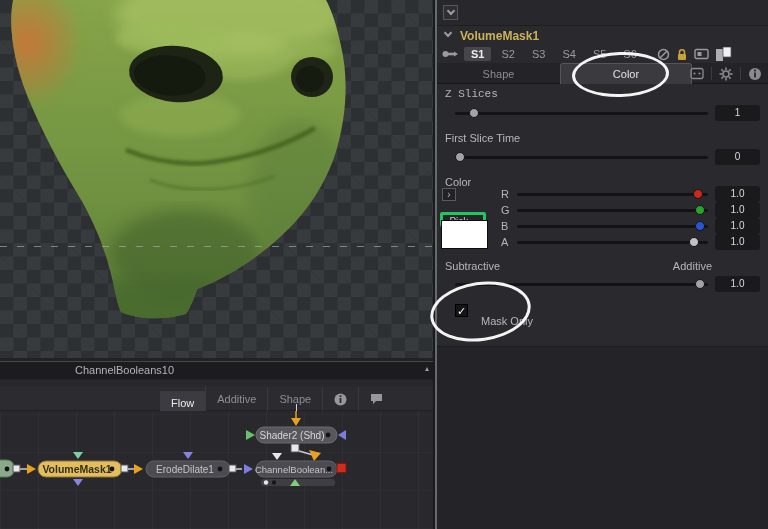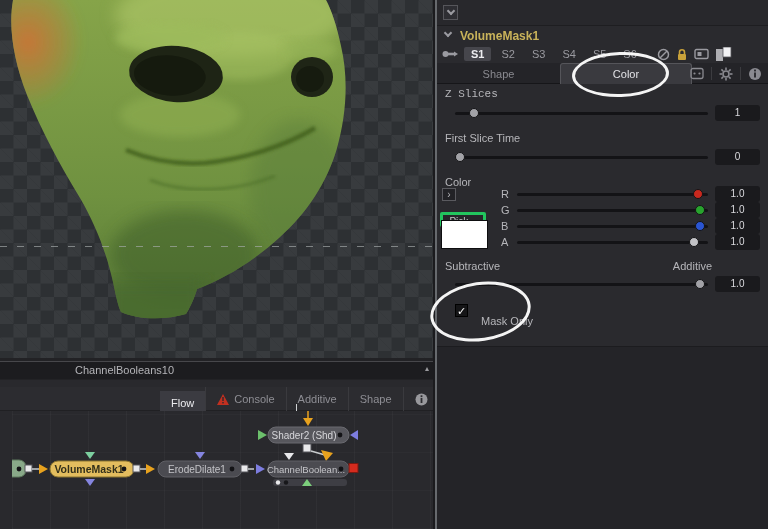--- a/index.html
+++ b/index.html
@@ -25,21 +25,21 @@
   
   .flow{position:absolute;left:0;top:380px;width:437px;height:149px;background:#29292d;}
   .flow-tabbar{position:absolute;left:0;top:7px;width:437px;height:24px;background:#2c2c30;
     border-bottom:1px solid #202023;}
   .ftabs{position:absolute;left:160px;top:0;height:24px;display:flex;align-items:center;
     font-size:11px;color:#8e8e94;}
   .ftab{padding:0 11px;height:24px;display:flex;align-items:center;gap:5px;border-left:1px solid #3a3a3e;}
   .ftab:first-child{border-left:1px solid #3a3a3e;margin-top:8px;}
   .ftab.active{background:#3b3b41;color:#ececef;border-left:none;}
   .conn-stub{position:absolute;left:296px;top:24px;width:1px;height:7px;background:#cfd2d4;}
-  .flow-canvas{position:absolute;left:12px;top:31px;width:437px;height:118px;background-color:#29292d;
+  .flow-canvas{position:absolute;left:0;top:31px;width:437px;height:118px;background-color:#29292d;
     background-image:
       repeating-linear-gradient(90deg,rgba(255,255,255,.03) 0 1px,transparent 1px 38px),
       repeating-linear-gradient(0deg,rgba(255,255,255,.02) 0 1px,transparent 1px 38px);}
 
   
   .divider-dark{position:absolute;left:433px;top:0;width:2px;height:529px;background:#1b1b1e;}
   .divider-light{position:absolute;left:435px;top:0;width:2px;height:529px;background:#676a6e;}
 
   
   .inspector{position:absolute;left:437px;top:0;width:331px;height:529px;background:#2a2a2e;}
@@ -160,28 +160,20 @@
     </div>
   </div>
 
   <div class="flow">
     <div class="flow-tabbar">
       <div class="ftabs">
         <div class="ftab active">
           <span>Flow</span>
         </div>
         <div class="ftab">
-          <svg width="12" height="11" viewBox="0 0 12 11">
-            <polygon points="6,0 12,11 0,11" fill="#c23020"></polygon>
-            <rect x="5.3" y="3" width="1.4" height="4" fill="#2a2a2e"></rect>
-            <rect x="5.3" y="8" width="1.4" height="1.4" fill="#2a2a2e"></rect>
-          </svg>
-          <span>Console</span>
-        </div>
-        <div class="ftab">
           <span>Additive</span>
         </div>
         <div class="ftab">
           <span>Shape</span>
         </div>
         <div class="ftab">
           <svg width="13" height="13" viewBox="0 0 13 13">
             <circle cx="6.5" cy="6.5" r="6" fill="#98989c"></circle>
             <rect x="5.6" y="5" width="1.8" height="5" fill="#2c2c30"></rect>
             <rect x="5.6" y="2.3" width="1.8" height="1.8" fill="#2c2c30"></rect>

